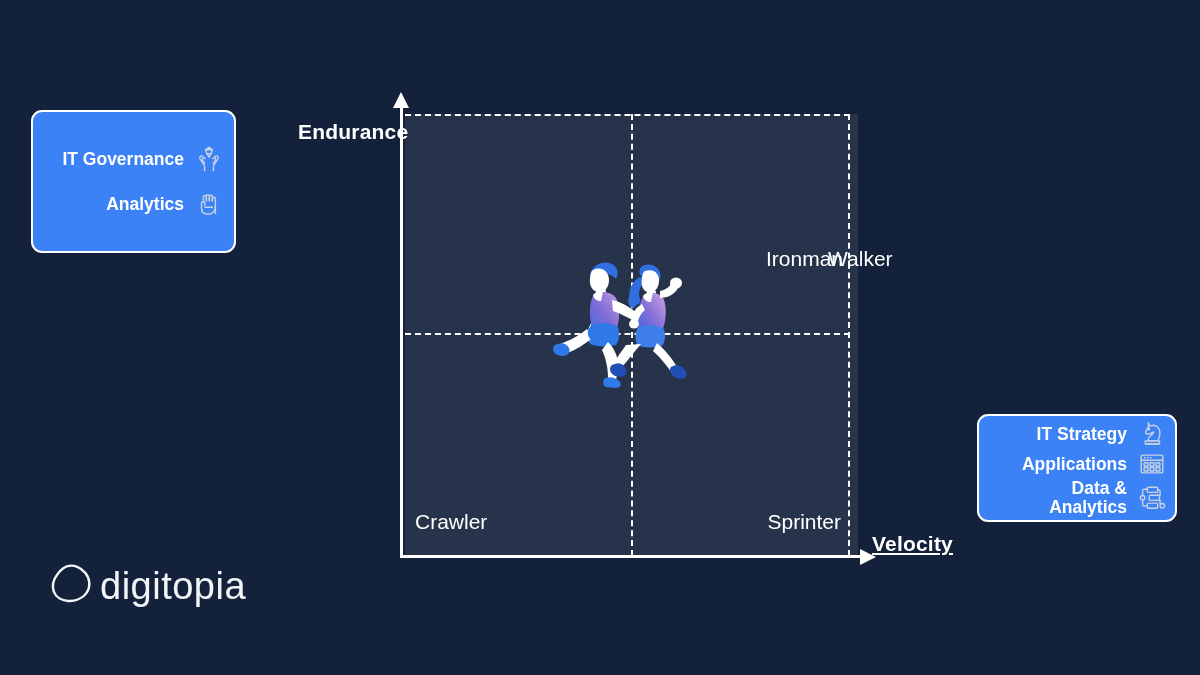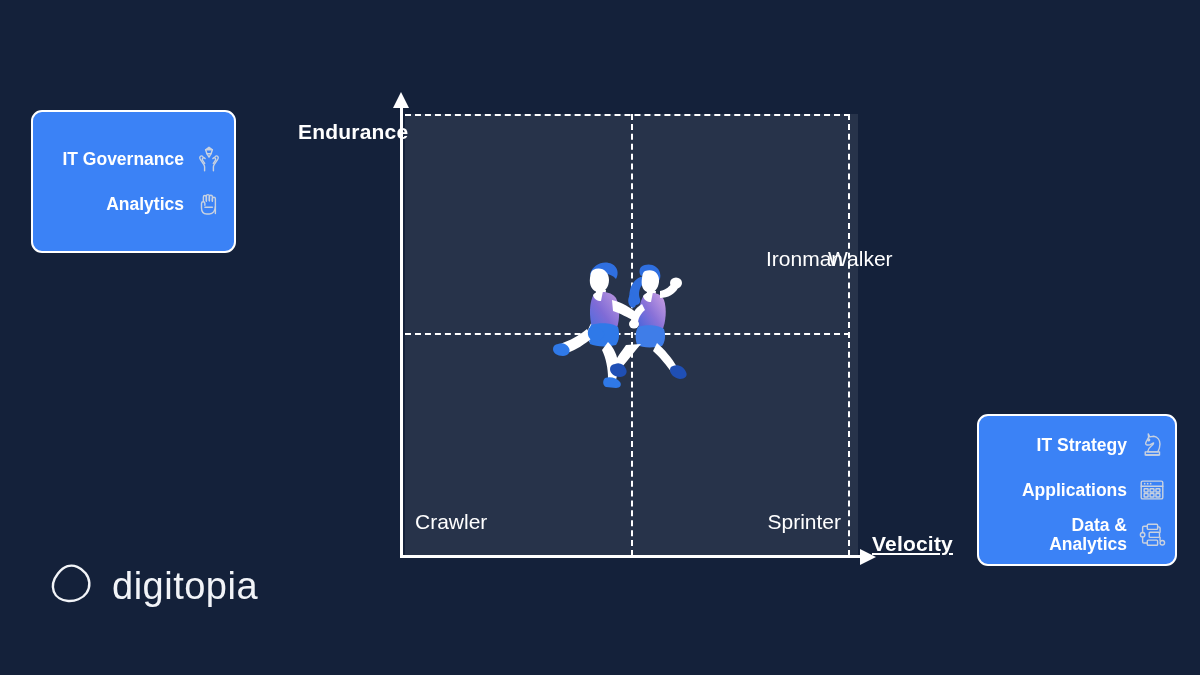--- a/index.html
+++ b/index.html
@@ -118,21 +118,21 @@
     position: absolute;
     border: 2.5px solid #ffffff;
     border-radius: 11px;
     background: #3b82f6;
     box-sizing: border-box;
     display: flex;
     flex-direction: column;
     justify-content: center;
   }
   #callout-left  { left: 31px;  top: 110px; width: 205px; height: 143px; padding: 4px 10px 4px 8px; }
-  #callout-right { left: 977px; top: 414px; width: 200px; height: 152px; padding: 4px 8px 4px 10px; }
+  #callout-right { left: 977px; top: 414px; width: 200px; height: 108px; padding: 4px 8px 4px 10px; }
 
   .callout-row {
     display: flex;
     align-items: center;
     gap: 10px;
     height: 45px;
   }
   #callout-left .callout-row  { justify-content: flex-end; }
   #callout-right .callout-row { justify-content: flex-end; }
 
@@ -164,21 +164,21 @@
   }
   #runners svg { display: block; }
 
   
   #logo {
     position: absolute;
     left: 47px;
     top: 560px;
     display: flex;
     align-items: center;
-    gap: 17px;
+    gap: 5px;
   }
   #logo-word {
     font-size: 38px;
     font-weight: 300;
     letter-spacing: 0.5px;
     color: #f2f4f8;
   }
 </style>
 </head>
 <body>

